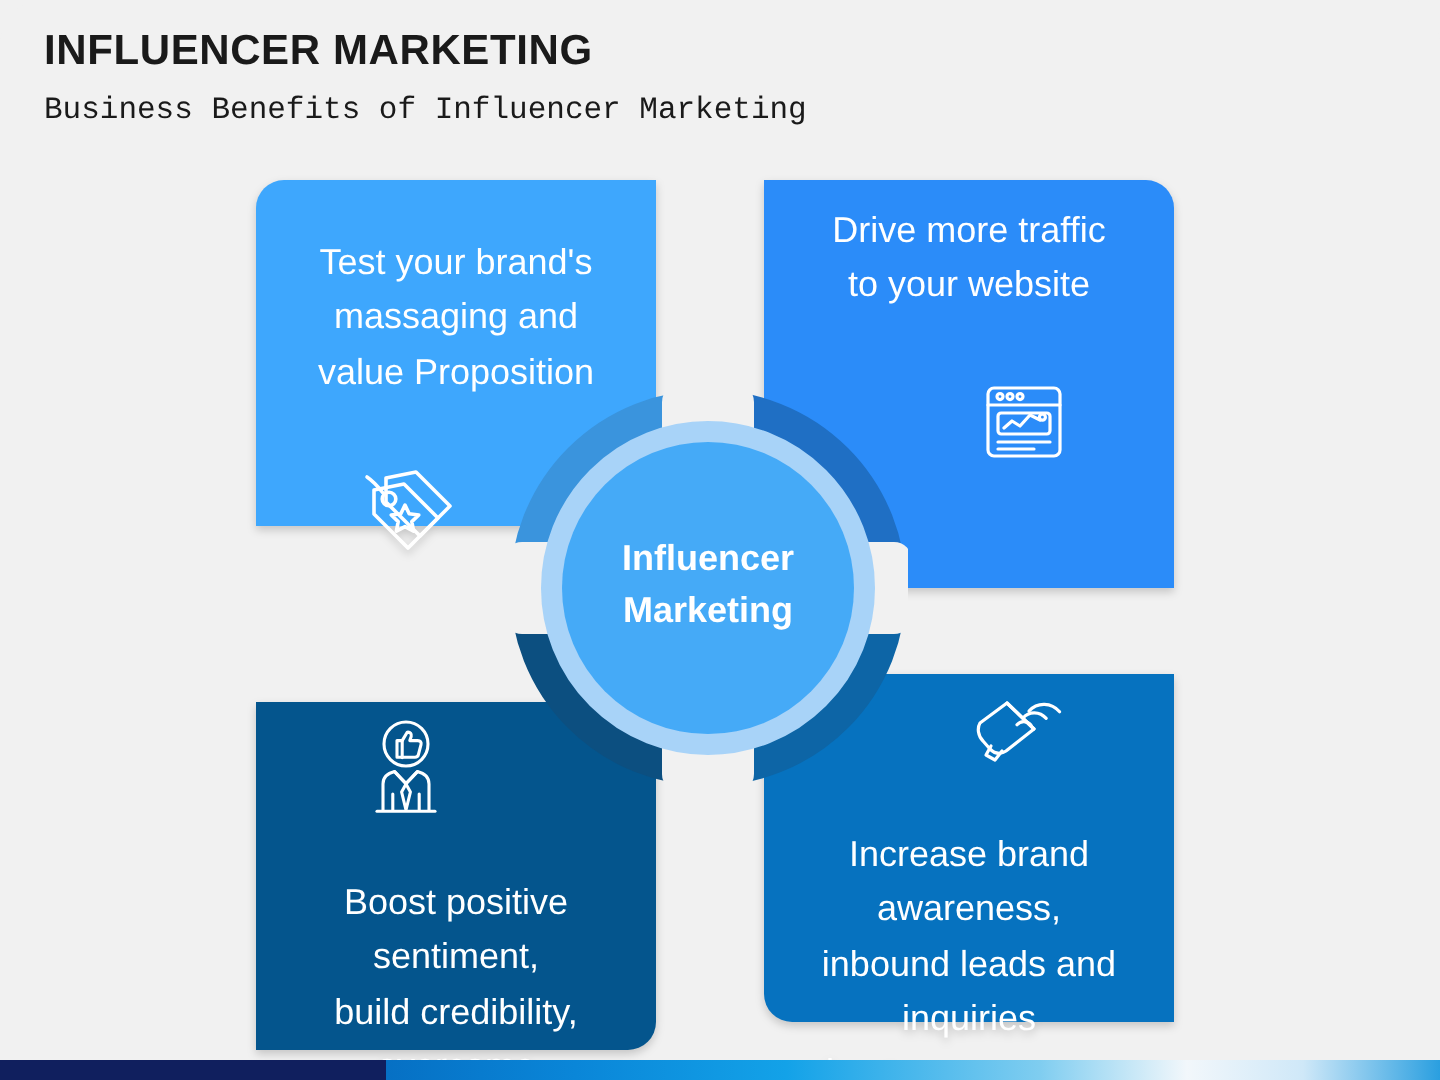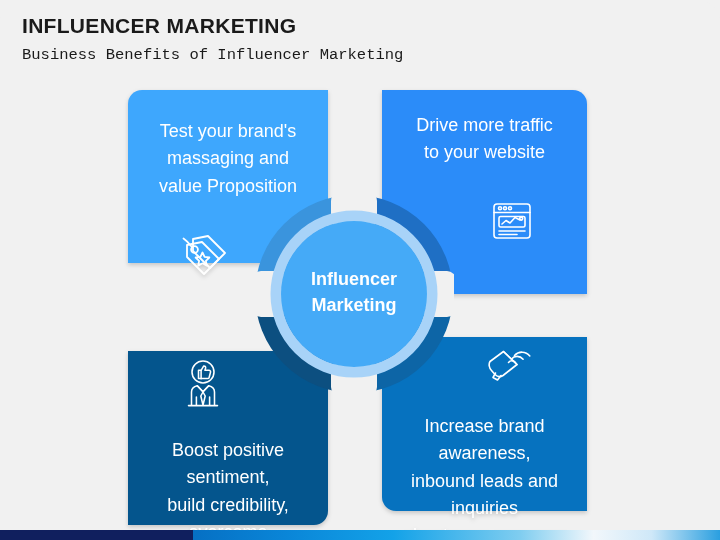--- a/index.html
+++ b/index.html
@@ -41,21 +41,21 @@
     left:128px;top:90px;width:200px;height:173px;
     background:#3ea7fd;border-radius:14px 0 0 0;
     padding-top:28px;
   }
   #card-tl .card-icon{margin-top:30px;margin-right:52px;}
 
   
   #card-tr{
     left:382px;top:90px;width:205px;height:204px;
     background:#2b8cf9;border-radius:0 14px 0 0;
-    padding-top:22px;
+    padding-top:12px;
   }
   #card-tr .card-icon{margin-top:34px;margin-left:54px;}
 
   
   #card-bl{
     left:128px;top:351px;width:200px;height:174px;
     background:#04558d;border-radius:0 0 14px 0;
     padding-top:8px;
   }
   #card-bl .card-icon{margin-left:-50px;}

